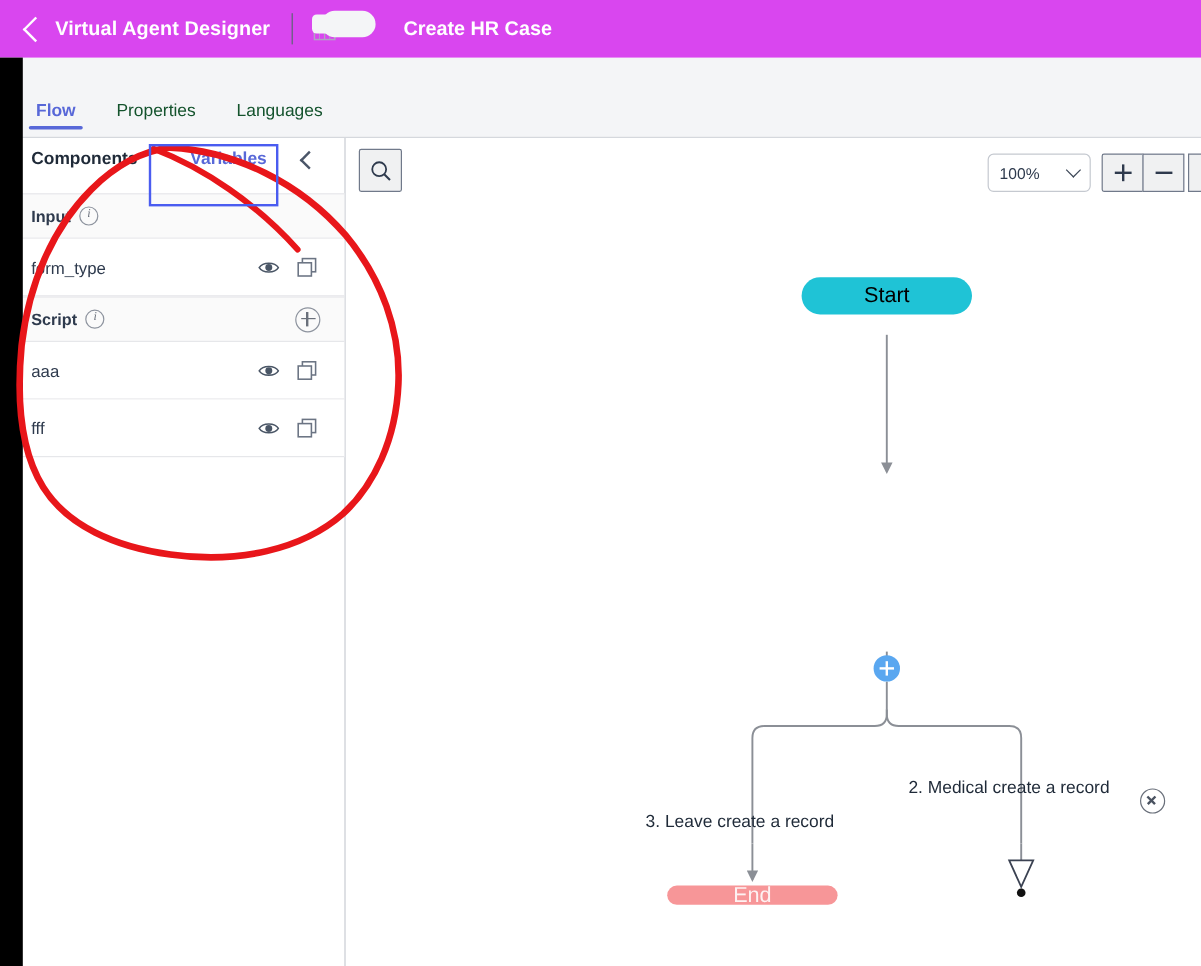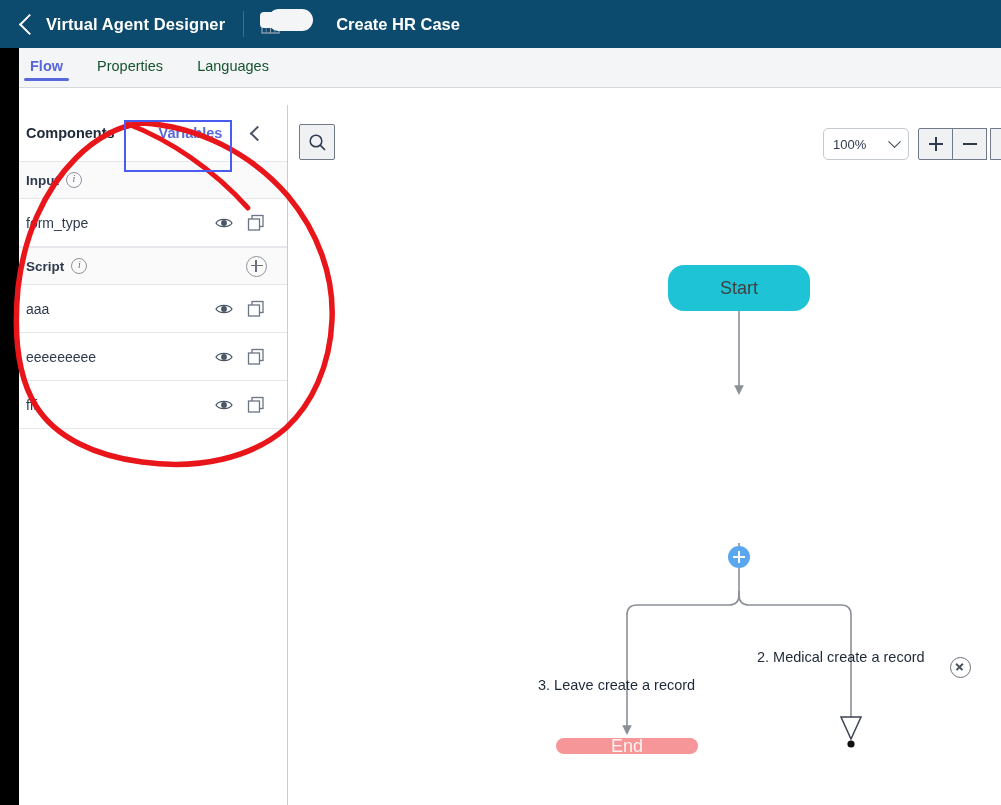--- a/index.html
+++ b/index.html
@@ -23,21 +23,21 @@
     width: 19px; height: 757px;
     background: #000000;
     z-index: 40;
   }
 
   
   .header {
     position: absolute;
     left: 0; top: 0;
     width: 1001px; height: 48px;
-    background: #0c4a6e;
+    background: #d946ef;
     display: flex;
     align-items: center;
     box-sizing: border-box;
     padding-left: 22px;
     z-index: 30;
   }
   .back-chevron {
     width: 13px; height: 13px;
     border-left: 2.4px solid #ffffff;
     border-bottom: 2.4px solid #ffffff;
@@ -87,21 +87,21 @@
     font-size: 16.5px;
     font-weight: bold;
     white-space: nowrap;
     margin-left: 54px;
   }
 
   
   .tabstrip {
     position: absolute;
     left: 0; top: 48px;
-    width: 1001px; height: 40px;
+    width: 1001px; height: 67px;
     background: #f4f5f7;
     border-bottom: 1px solid #d5d8dd;
     box-sizing: border-box;
     z-index: 25;
   }
   .tabstrip-inner {
     display: flex;
     align-items: flex-end;
     height: 100%;
     padding-left: 24px;
@@ -318,25 +318,25 @@
     pointer-events: none;
   }
   .node {
     position: absolute;
     display: flex;
     align-items: center;
     justify-content: center;
     cursor: pointer;
   }
   .node-start {
-    left: 379px; top: 160px;
-    width: 142px; height: 46px;
+    left: 379px; top: 126px;
+    width: 142px; height: 31px;
     background: #1fc3d6;
     border-radius: 16px;
-    color: #404040;
+    color: #000000;
     font-size: 18px;
   }
   .node-end {
     left: 267px; top: 633px;
     width: 142px; height: 16px;
     background: #f79698;
     border-radius: 16px;
     color: #fdf2f2;
     font-size: 18px;
   }
@@ -501,35 +501,20 @@
       </svg>
     </span>
     <span class="row-icon">
       <svg width="18" height="18" viewBox="0 0 18 18">
         <rect x="5" y="1.5" width="11" height="11" fill="none" stroke="#6b7483" stroke-width="1.3"></rect>
         <rect x="1.5" y="5" width="11" height="11" fill="#ffffff" stroke="#6b7483" stroke-width="1.3"></rect>
       </svg>
     </span>
   </div>
 
-  <div class="var-row">
-    <span class="var-name">eeeeeeeee</span>
-    <span class="row-icon eye">
-      <svg width="18" height="14" viewBox="0 0 18 14">
-        <path d="M1 7 C4 2.2 14 2.2 17 7 C14 11.8 4 11.8 1 7 Z" fill="none" stroke="#4a5666" stroke-width="1.3"></path>
-        <circle cx="9" cy="7" r="2.9" fill="#4a5666"></circle>
-      </svg>
-    </span>
-    <span class="row-icon">
-      <svg width="18" height="18" viewBox="0 0 18 18">
-        <rect x="5" y="1.5" width="11" height="11" fill="none" stroke="#6b7483" stroke-width="1.3"></rect>
-        <rect x="1.5" y="5" width="11" height="11" fill="#ffffff" stroke="#6b7483" stroke-width="1.3"></rect>
-      </svg>
-    </span>
-  </div>
 
   <div class="var-row">
     <span class="var-name">fff</span>
     <span class="row-icon eye">
       <svg width="18" height="14" viewBox="0 0 18 14">
         <path d="M1 7 C4 2.2 14 2.2 17 7 C14 11.8 4 11.8 1 7 Z" fill="none" stroke="#4a5666" stroke-width="1.3"></path>
         <circle cx="9" cy="7" r="2.9" fill="#4a5666"></circle>
       </svg>
     </span>
     <span class="row-icon">

